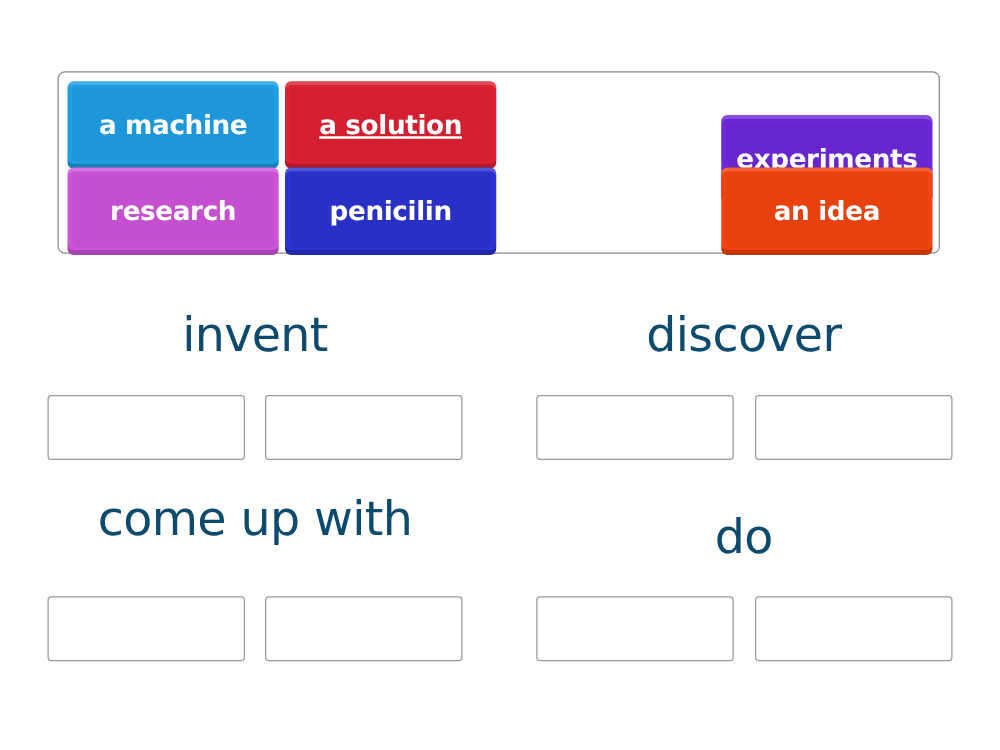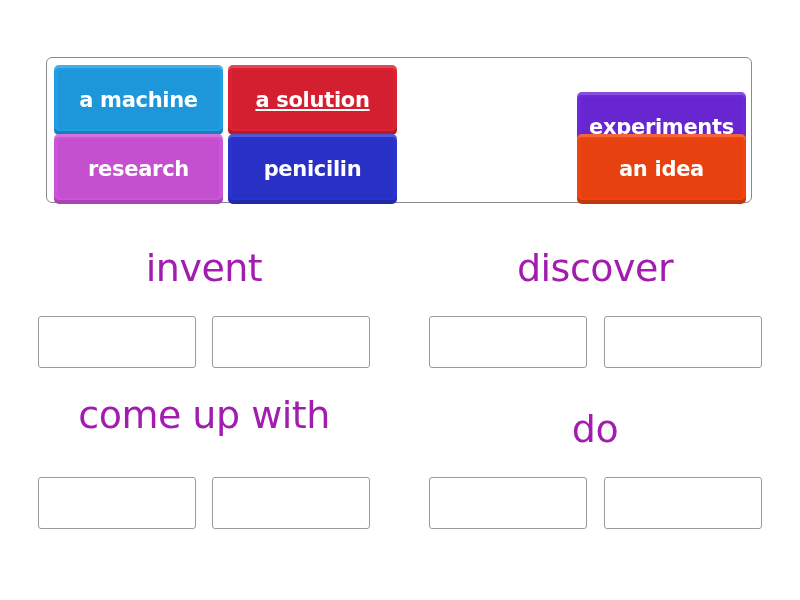--- a/index.html
+++ b/index.html
@@ -19,21 +19,21 @@
     box-sizing: border-box; cursor: grab; white-space: nowrap;
     box-shadow: inset 0 -4px 0 rgba(0,0,0,0.18), inset 0 3px 0 rgba(255,255,255,0.18);
   }
   .tile::before {
     content: ""; position: absolute; left: 4px; right: 4px; top: 5px; bottom: 6px;
     border-radius: 3px; background: rgba(0,0,0,0.04);
     pointer-events: none;
   }
   .tile span { position: relative; }
   .heading {
-    position: absolute; font-size: 38px; color: #a21caf; text-align: center;
+    position: absolute; font-size: 38px; color: #0c4a6e; text-align: center;
     font-weight: normal; letter-spacing: -0.5px;
   }
   .slot {
     position: absolute; width: 158px; height: 52px; border: 1px solid #9a9a9a;
     border-radius: 3px; box-sizing: border-box; background: #fff;
   }
 </style>
 </head>
 <body>
 

